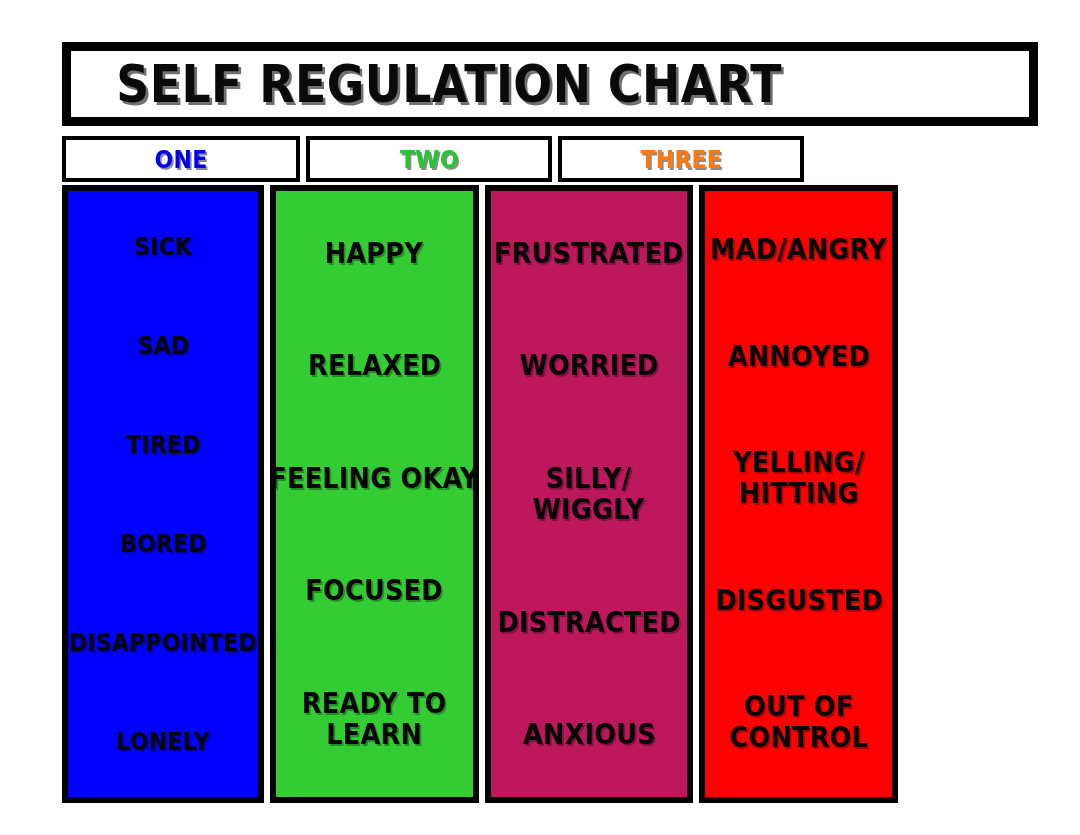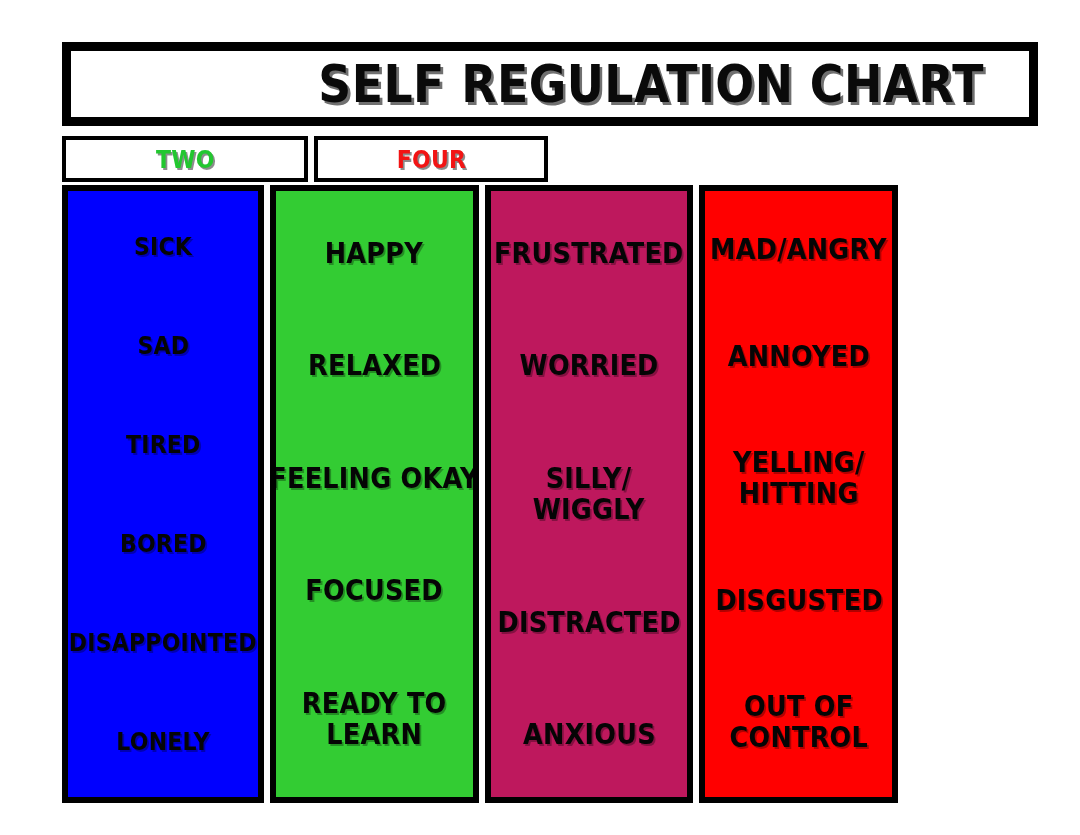--- a/index.html
+++ b/index.html
@@ -39,21 +39,21 @@
     position: absolute;
     left: 62px;
     top: 42px;
     width: 976px;
     height: 84px;
     box-sizing: border-box;
     background: #ffffff;
     border: 9px solid #000000;
     display: flex;
     align-items: center;
-    justify-content: flex-end;
+    justify-content: flex-start;
   }
   .title-text {
     font-size: 52px;
     color: #0a0a0a;
     text-shadow: 3px 3px 0 #707070;
     line-height: 1;
   }
 
   
   .header-row {
@@ -129,25 +129,28 @@
 </head>
 <body>
 
 <div id="poster">
 
   <div class="title-box">
     <div class="display title-text">SELF REGULATION CHART</div>
   </div>
 
   <div class="header-row">
+    <div class="header-cell c0">
+      <span class="display header-text h0">ONE</span>
+    </div>
     <div class="header-cell c1">
       <span class="display header-text h1">TWO</span>
     </div>
-    <div class="header-cell c3">
-      <span class="display header-text h3">FOUR</span>
+    <div class="header-cell c2">
+      <span class="display header-text h2">THREE</span>
     </div>
   </div>
 
   <div class="columns">
     <div class="column c0" style="background: rgb(0, 0, 255);">
         <div class="display item">
           <span class="line">SICK</span>
         </div>
         <div class="display item">
           <span class="line">SAD</span>

